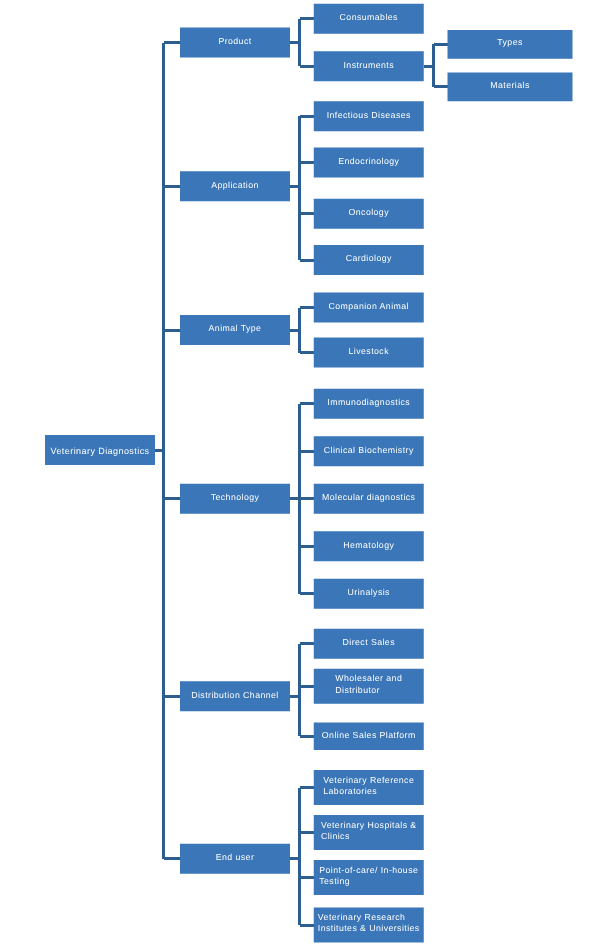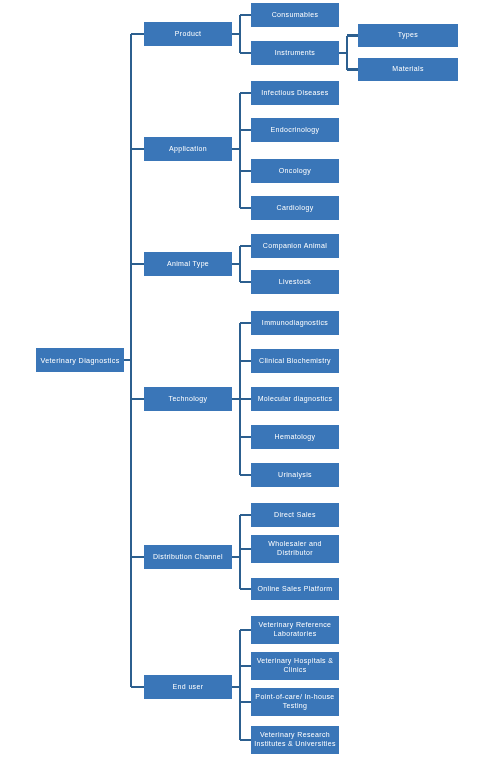--- a/index.html
+++ b/index.html
@@ -12,21 +12,21 @@
   #diagram{position:relative;width:480px;height:759px;}
   svg#connectors{position:absolute;left:0;top:0;width:480px;height:759px;}
   .node{
     position:absolute;
     box-sizing:border-box;
     background:#3a76b8;
     color:#ffffff;
     display:flex;
     align-items:center;
     justify-content:center;
-    text-align:center;
+    text-align:left;
     line-height:1.25;
     letter-spacing:0.35px;
     font-size:7px;
     padding:1px 3px;
     white-space:pre-line;
   }
   .node.root{font-size:7.2px;}
   .node.l2{font-size:7px;}
   .node.l3{font-size:7px;}
   .node.l4{font-size:7px;}

